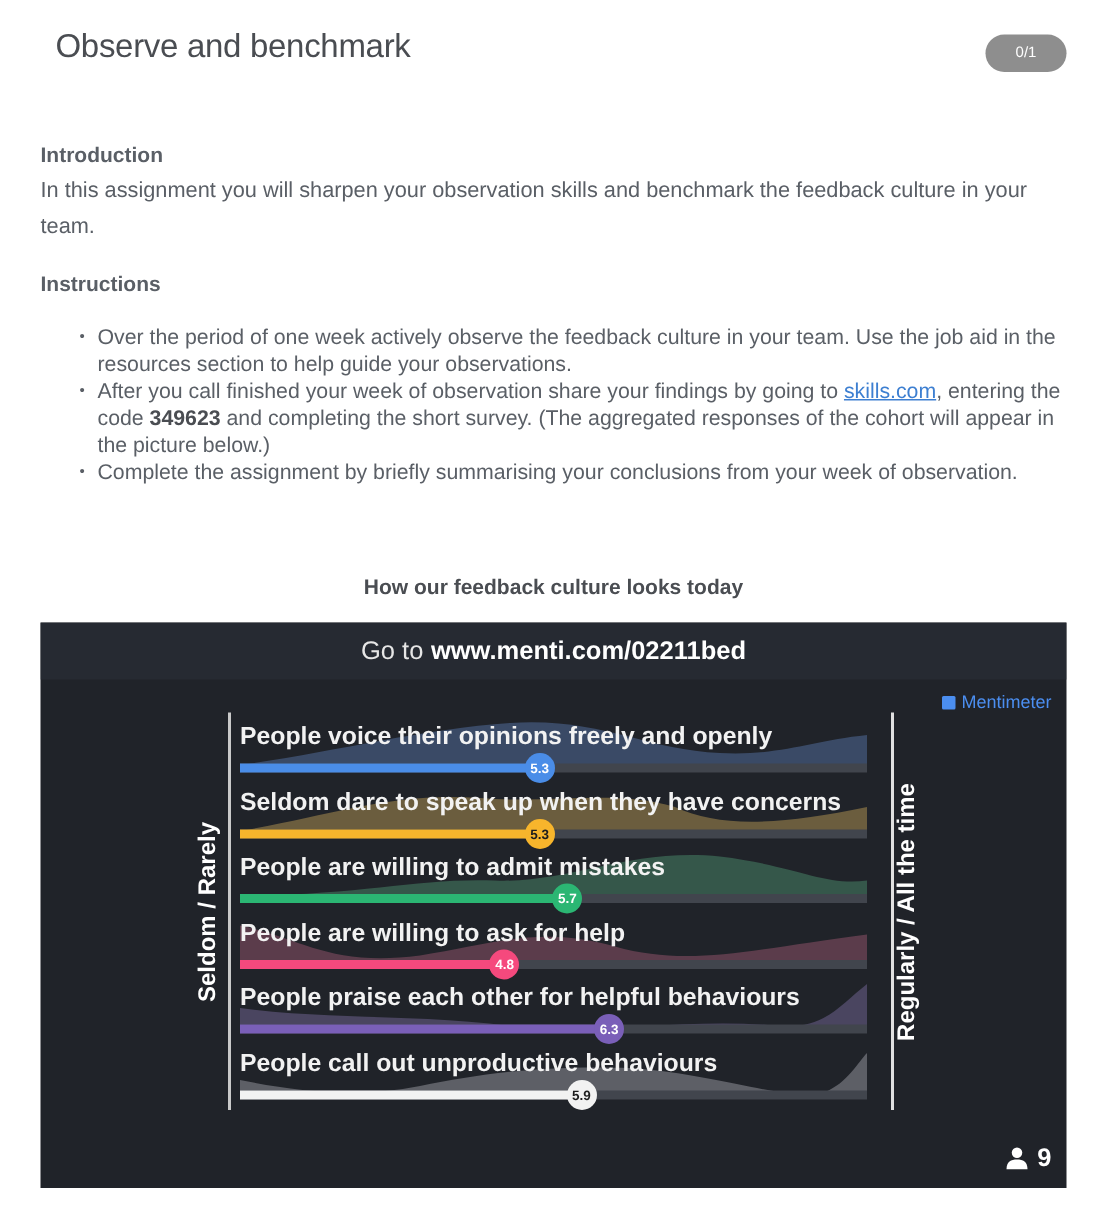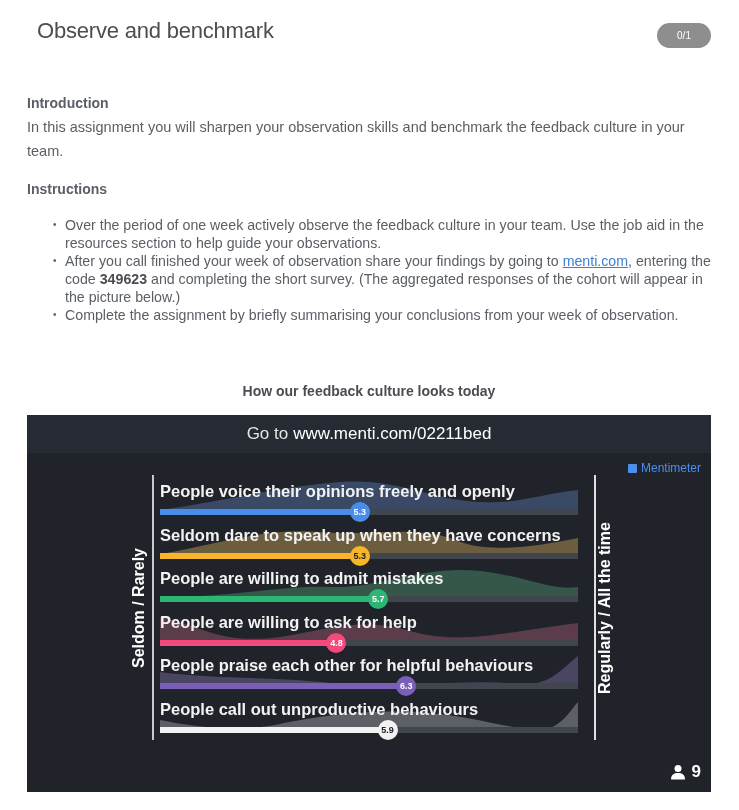--- a/index.html
+++ b/index.html
@@ -16,21 +16,21 @@
              font-size: 14.2px; line-height: 18px; color: #5a5f66; }
   .bullets li { position: relative; padding-left: 13px; }
   .bullets li::before { content: "\2022"; position: absolute; left: 1px; top: 0; font-size: 10px; }
   .bullets a { color: #3d7fd1; text-decoration: underline; }
   .bullets b { color: #4a4d52; }
   .figure-caption { position: absolute; left: 27px; width: 684px; top: 383px; text-align: center;
                     font-size: 14px; color: #4a4d52; font-weight: bold; }
   .menti { position: absolute; left: 27px; top: 415px; width: 684px; height: 377px; background: #202329; overflow: hidden; }
   .menti-top { position: absolute; left: 0; top: 0; width: 100%; height: 38px; background: #262a32;
                display: flex; align-items: center; justify-content: center; color: #e6e6e6; font-size: 17px; }
-  .menti-top .url { font-weight: normal; color: #ffffff; margin-left: 5px; }
+  .menti-top .url { font-weight: bold; color: #ffffff; margin-left: 5px; }
   .menti-brand { position: absolute; right: 10px; top: 46px; color: #4b8ef0; font-size: 12px; display: flex; align-items: center; gap: 4px; }
   .brand-icon { width: 9px; height: 9px; background: #4b8ef0; border-radius: 1px; display: inline-block; }
   .axis-line-left { position: absolute; left: 125px; top: 60px; width: 2px; height: 265px; background: #c9c9c9; }
   .axis-line-right { position: absolute; left: 567px; top: 60px; width: 2px; height: 265px; background: #e0e0e0; }
   .axis-label { position: absolute; color: #ffffff; font-size: 16px; font-weight: bold; white-space: nowrap; }
   .axis-label.left { left: 112px; top: 193px; transform: translate(-50%, -50%) rotate(-90deg); }
   .axis-label.right { left: 578px; top: 193px; transform: translate(-50%, -50%) rotate(-90deg); }
   .row { position: absolute; left: 133px; width: 418px; height: 44px; }
   .row svg.wave { position: absolute; left: 0; top: 2px; width: 418px; height: 34px; }
   .row .stmt { position: absolute; left: 0; top: 4px; color: #f2f2f2; font-size: 16.5px; font-weight: bold; white-space: nowrap; }
@@ -48,21 +48,21 @@
 <h1 class="page-title">Observe and benchmark</h1>
 <div class="progress-badge">0/1</div>
 
 <h3 class="section-heading" style="top:95px">Introduction</h3>
 <p class="para" style="top:115px">In this assignment you will sharpen your observation skills and benchmark the feedback culture in your team.</p>
 
 <h3 class="section-heading" style="top:181px">Instructions</h3>
 
 <ul class="bullets">
   <li>Over the period of one week actively observe the feedback culture in your team. Use the job aid in the resources section to help guide your observations.</li>
-  <li><span>After you call finished your week of observation share your findings by going to </span><a href="#">menti.com</a><span>, entering the code </span><b>349623</b><span> and completing the short survey. (The aggregated responses of the cohort will appear in the picture below.)</span></li>
+  <li><span>After you call finished your week of observation share your findings by going to </span><a href="#">skills.com</a><span>, entering the code </span><b>349623</b><span> and completing the short survey. (The aggregated responses of the cohort will appear in the picture below.)</span></li>
   <li>Complete the assignment by briefly summarising your conclusions from your week of observation.</li>
 </ul>
 
 <div class="figure-caption">How our feedback culture looks today</div>
 
 <div class="menti">
   <div class="menti-top">
     <span>Go to</span>
     <span class="url">www.menti.com/02211bed</span>
   </div>

